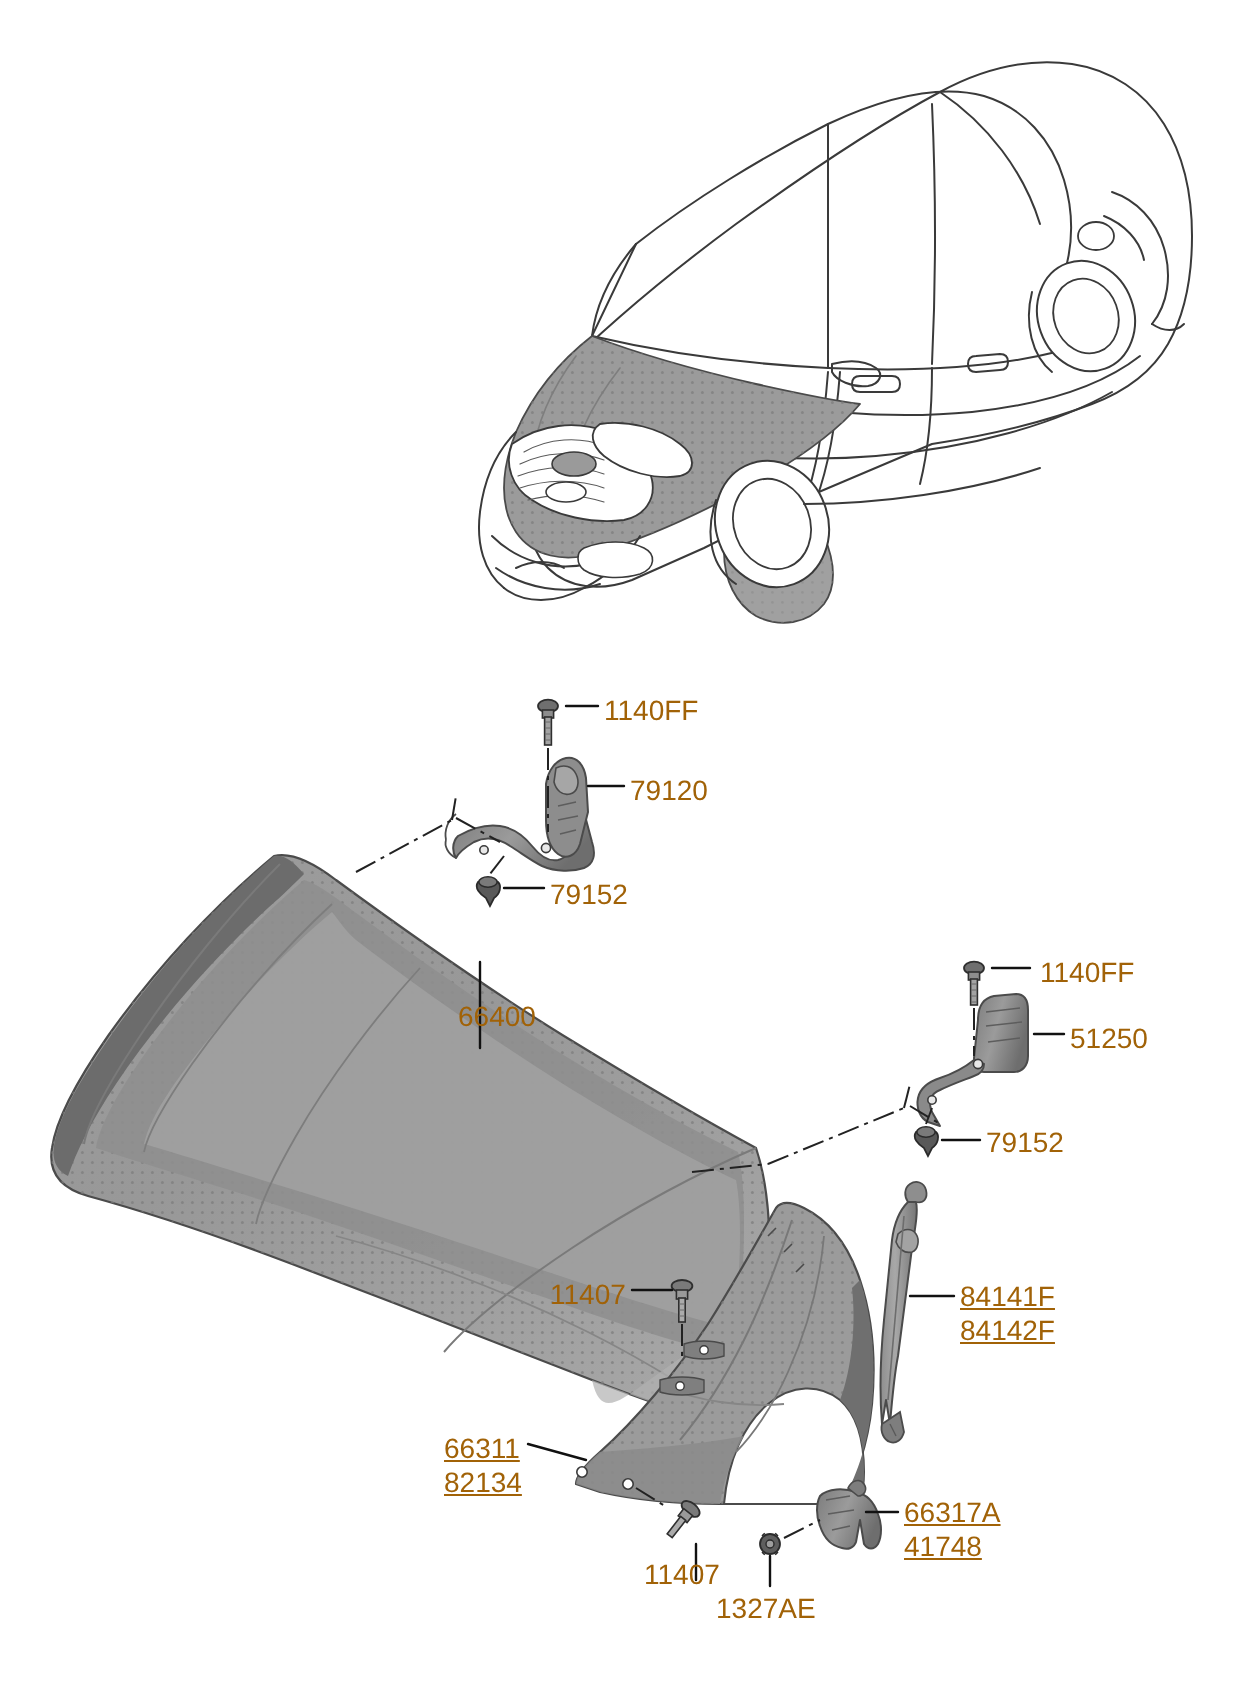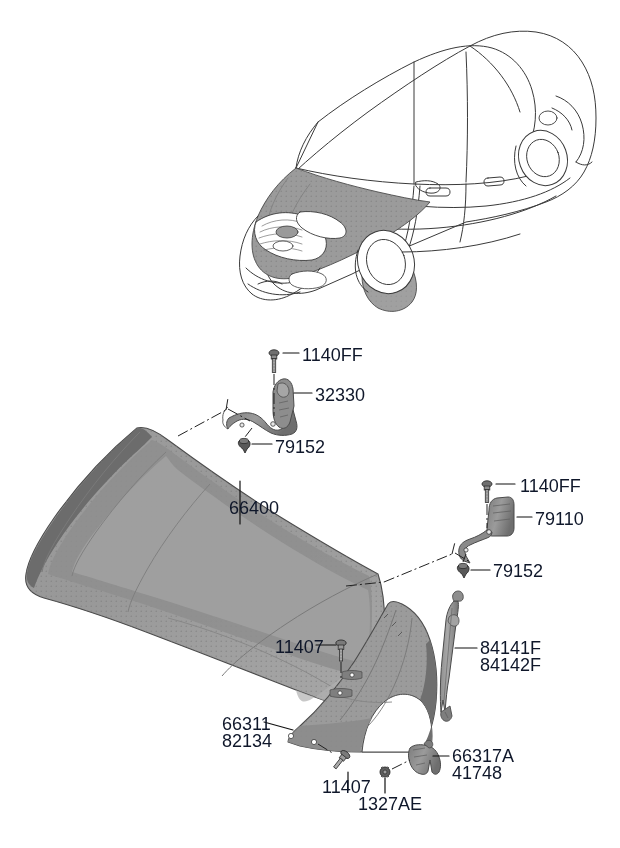--- a/index.html
+++ b/index.html
@@ -7,28 +7,28 @@
   body{
     width:620px;height:848px;overflow:hidden;position:relative;
     font-family:"Liberation Sans","DejaVu Sans",sans-serif;
     color:#000;
     -webkit-font-smoothing:antialiased;
   }
   #diagram{position:absolute;inset:0;width:620px;height:848px;}
   .lbl{
     position:absolute;
     font-family:"Liberation Sans","DejaVu Sans",sans-serif;
-    font-size:18px;
+    font-size:14px;
     line-height:17px;
-    color:#0f172a;
+    color:#a16207;
     white-space:pre;
     letter-spacing:0px;
     user-select:none;
   }
-  .lbl.two{line-height:17px;}
+  .lbl.two{line-height:17px;text-decoration:underline;}
 </style>
 </head>
 <body>
 
 <svg id="diagram" viewBox="0 0 620 848" width="620" height="848" xmlns="http://www.w3.org/2000/svg">
   <defs>
     <pattern id="dots" width="5" height="5" patternUnits="userSpaceOnUse">
       <rect width="5" height="5" fill="none"></rect>
       <circle cx="1.2" cy="1.2" r="0.75" fill="#7d7d7d" opacity="0.75"></circle>
     </pattern>
@@ -419,25 +419,25 @@
   </g>
 
   <g stroke="#222222" stroke-width="1" fill="none" stroke-dasharray="11 3 2 3">
     <path d="M226,410 L228,398"></path>
     <path d="M452,554 L455,542"></path>
   </g>
 </svg>
 
 <div id="labels">
     <div class="lbl" style="left: 302px; top: 347px;">1140FF</div>
-    <div class="lbl" style="left: 315px; top: 387px;">32330</div>
+    <div class="lbl" style="left: 315px; top: 387px;">79120</div>
     <div class="lbl" style="left: 275px; top: 439px;">79152</div>
     <div class="lbl" style="left: 229px; top: 468px; margin-top: 32px;">66400</div>
     <div class="lbl" style="left: 520px; top: 478px;">1140FF</div>
-    <div class="lbl" style="left: 535px; top: 511px;">79110</div>
+    <div class="lbl" style="left: 535px; top: 511px;">51250</div>
     <div class="lbl" style="left: 493px; top: 563px;">79152</div>
     <div class="lbl" style="left: 275px; top: 639px;">11407</div>
     <div class="lbl two" style="left: 480px; top: 640px;">84141F
 84142F</div>
     <div class="lbl two" style="left: 222px; top: 716px;">66311
 82134</div>
     <div class="lbl two" style="left: 452px; top: 748px;">66317A
 41748</div>
     <div class="lbl" style="left: 322px; top: 779px;">11407</div>
     <div class="lbl" style="left: 358px; top: 796px; text-align: center;">1327AE</div>

